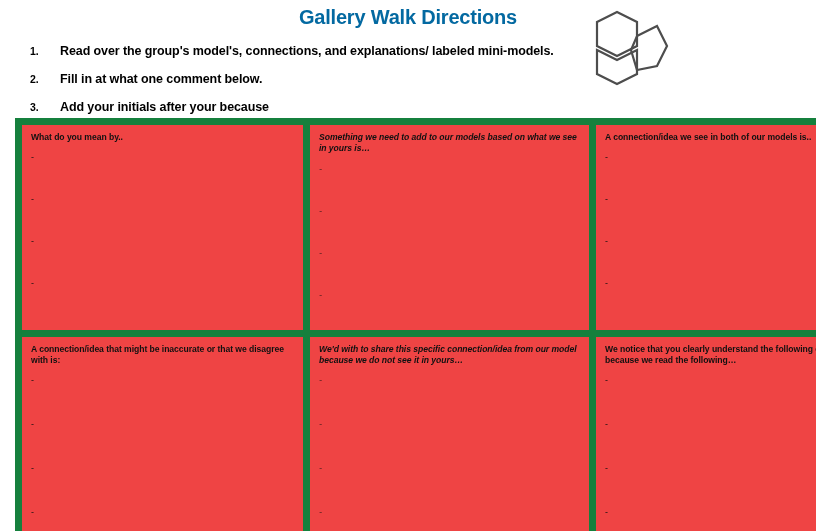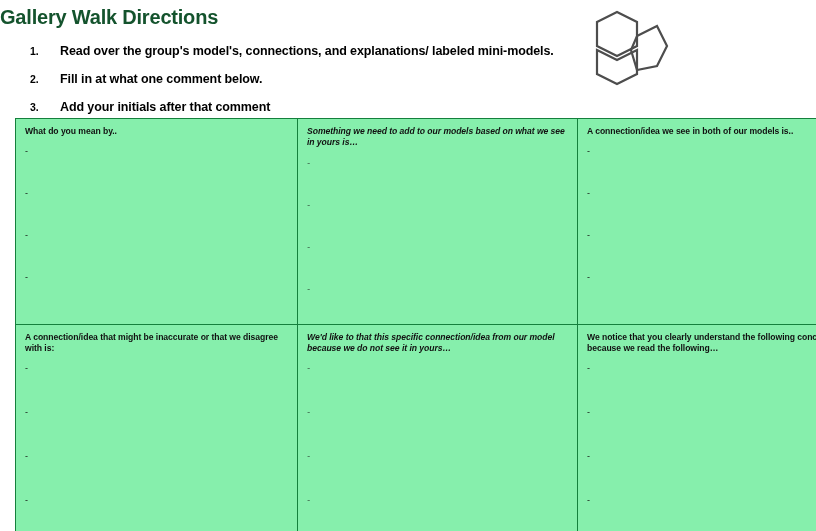--- a/index.html
+++ b/index.html
@@ -21,25 +21,25 @@
     width: 816px;
     height: 531px;
   }
 
   
   .doc-title {
     position: absolute;
     left: 0;
     top: 6px;
     width: 816px;
-    text-align: left;
+    text-align: center;
     font-size: 20px;
     font-weight: bold;
     letter-spacing: -0.2px;
-    color: #14532d;
+    color: #0369a1;
   }
 
   .directions-list {
     position: absolute;
     left: 30px;
     top: 44px;
     width: 540px;
   }
   .direction-item {
     display: flex;
@@ -77,24 +77,24 @@
   .comment-table {
     position: absolute;
     left: 15px;
     top: 118px;
     width: 786px;
     height: 399px;
     border-collapse: collapse;
     table-layout: fixed;
   }
   .comment-table td {
-    border: 1px solid #15803d;
+    border: 7px solid #15803d;
     vertical-align: top;
     padding: 7px 8px 4px 9px;
-    background: #86efac;
+    background: #ef4444;
   }
   .col-a { width: 264px; }
   .col-b { width: 262px; font-style: italic; }
   .col-c { width: 260px; }
 
   .cell-prompt {
     font-size: 8.6px;
     font-weight: bold;
     color: #111111;
     line-height: 1.32;
@@ -129,21 +129,21 @@
     <div class="direction-item">
       <span class="direction-num">1.</span>
       <span class="direction-text">Read over the group's model's, connections, and explanations/ labeled mini-models.</span>
     </div>
     <div class="direction-item">
       <span class="direction-num">2.</span>
       <span class="direction-text">Fill in at what one comment below.</span>
     </div>
     <div class="direction-item">
       <span class="direction-num">3.</span>
-      <span class="direction-text">Add your initials after that comment</span>
+      <span class="direction-text">Add your initials after your because</span>
     </div>
   </div>
 
   <div class="hex-cluster">
     <svg width="100" height="100" viewBox="0 0 100 100" fill="none">
       <polygon points="22,18 42,8 62,18 62,42 42,52 22,42" stroke="#4d4d4d" stroke-width="2.2" fill="none"></polygon>
       <polygon points="22,46 42,56 62,46 62,70 42,80 22,70" stroke="#4d4d4d" stroke-width="2.2" fill="none"></polygon>
       <polygon points="62,32 82,22 92,42 82,62 62,66 56,46" stroke="#4d4d4d" stroke-width="2.2" fill="none"></polygon>
     </svg>
   </div>
@@ -183,21 +183,21 @@
         <td class="col-a">
           <p class="cell-prompt">A connection/idea that might be inaccurate or that we disagree with is:</p>
           <ul class="cell-lines">
             <li>-</li>
             <li>-</li>
             <li>-</li>
             <li>-</li>
           </ul>
         </td>
         <td class="col-b">
-          <p class="cell-prompt">We'd like to that this specific connection/idea from our model because we do not see it in yours…</p>
+          <p class="cell-prompt">We'd with to share this specific connection/idea from our model because we do not see it in yours…</p>
           <ul class="cell-lines">
             <li>-</li>
             <li>-</li>
             <li>-</li>
             <li>-</li>
           </ul>
         </td>
         <td class="col-c">
           <p class="cell-prompt">We notice that you clearly understand the following concept because we read the following…</p>
           <ul class="cell-lines">

